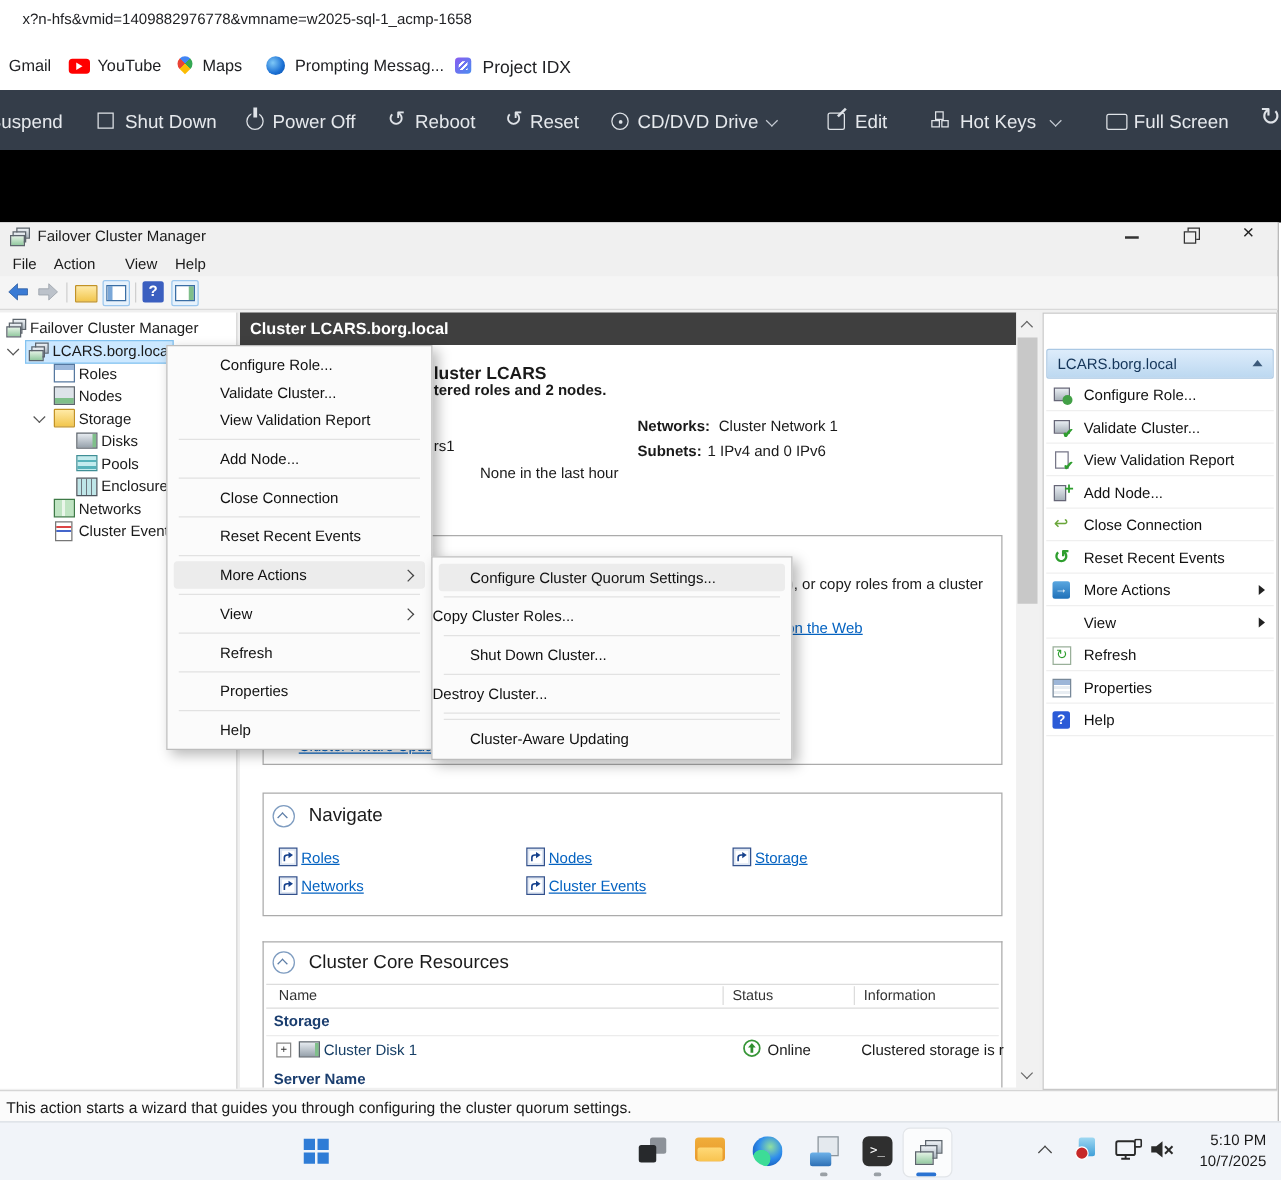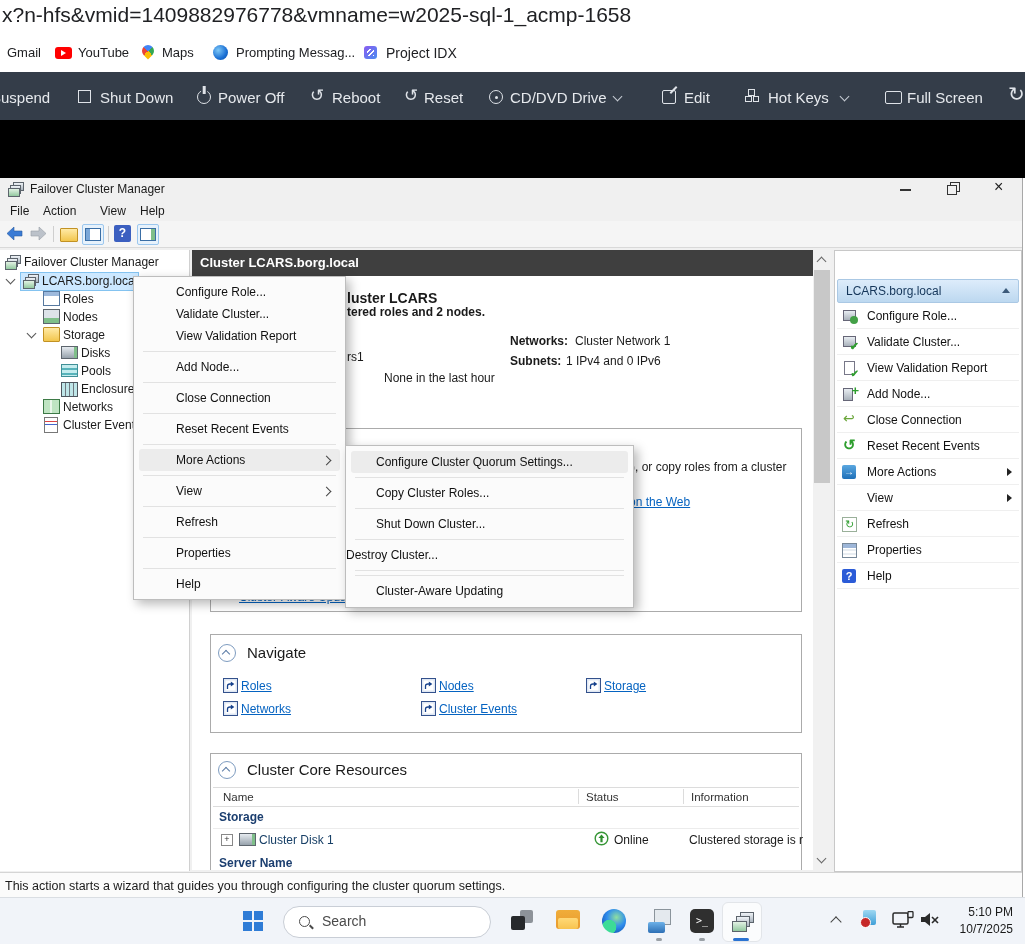--- a/index.html
+++ b/index.html
@@ -72,21 +72,21 @@
   
   .tbar-ic{position:absolute;width:26px;height:26px}
   .mag{position:absolute;width:9px;height:9px;border:1.7px solid #4a4a4a;border-radius:50%}
   .mag::after{content:"";position:absolute;width:5px;height:1.7px;background:#4a4a4a;right:-4.5px;bottom:-1.5px;
       transform:rotate(45deg)}
 </style>
 </head>
 <body>
 
 <div class="a" style="left:0;top:0;width:1025px;height:32px;background:#fff">
-  <span class="tx" style="left:2px;top:8px;font-size:21px;color:#202124">x?n-hfs&amp;vmid=1409882976778&amp;vmname=w2025-sql-1_acmp-1658</span>
+  <span class="tx" style="left:18px;top:8px;font-size:12px;color:#202124">x?n-hfs&amp;vmid=1409882976778&amp;vmname=w2025-sql-1_acmp-1658</span>
 </div>
 <div class="a" style="left:0;top:32px;width:1025px;height:40px;background:#fff;border-bottom:1px solid #e3e5e8">
   <span class="tx" style="left:7px;top:14px;font-size:13px;color:#202124">Gmail</span>
   <span class="a" style="left:55px;top:15px;width:17px;height:12px;background:#f00;border-radius:3px">
     <i class="a" style="left:6px;top:3px;border-left:5px solid #fff;border-top:3px solid transparent;border-bottom:3px solid transparent"></i>
   </span>
   <span class="tx" style="left:78px;top:14px;font-size:13px;color:#202124">YouTube</span>
   <span class="a" style="left:142px;top:13px;width:12px;height:12px;border-radius:50% 50% 50% 0;transform:rotate(-45deg);background:conic-gradient(#4285f4 0 25%,#34a853 0 50%,#fbbc04 0 75%,#ea4335 0)"></span>
   <span class="tx" style="left:162px;top:14px;font-size:13px;color:#202124">Maps</span>
   <span class="a" style="left:213px;top:13px;width:15px;height:15px;border-radius:50%;background:radial-gradient(circle at 35% 35%,#7ec8f7,#1a6fd4 60%,#0b4ea2)"></span>
@@ -413,36 +413,32 @@
   <div class="mi" style="padding-left:42px">Refresh</div>
   <div class="msep"></div>
   <div class="mi" style="padding-left:42px">Properties</div>
   <div class="msep"></div>
   <div class="mi" style="padding-left:42px">Help</div>
 </div>
 
 <div class="menu" style="left:345px;top:445px;width:287px;padding:5px 0;z-index:50">
   <div class="mi hl" style="margin:0 5px;padding-left:25px">Configure Cluster Quorum Settings...</div>
   <div class="msep"></div>
-  <div class="mi" style="padding-left:30px">Copy Cluster Roles...</div>
+  <div class="mi" style="">Copy Cluster Roles...</div>
   <div class="msep"></div>
   <div class="mi" style="padding-left:30px">Shut Down Cluster...</div>
   <div class="msep"></div>
   <div class="mi" style="">Destroy Cluster...</div>
   <div class="msep"></div>
   <div class="msep"></div>
   <div class="mi" style="padding-left:30px">Cluster-Aware Updating</div>
 </div>
 
 <div class="a" style="left:0;top:897px;width:1025px;height:47px;background:#f1f4f9;border-top:1px solid #dadee3">
   <span class="a" style="left:243px;top:13px;width:20px;height:20px;background-image:linear-gradient(#2f7cd6,#2f7cd6),linear-gradient(#2f7cd6,#2f7cd6),linear-gradient(#2f7cd6,#2f7cd6),linear-gradient(#2f7cd6,#2f7cd6);background-size:9px 9px;background-position:0 0,11px 0,0 11px,11px 11px;background-repeat:no-repeat"></span>
-  <div class="a" style="left:283px;top:8px;width:206px;height:30px;border-radius:16px;background:#fff;border:1px solid #c9ced6">
-    <span class="mag" style="left:15px;top:9px"></span>
-    <span class="tx" style="left:38px;top:7px;font-size:14px;color:#4a4a4a">Search</span>
-  </div>
   <span class="tbar-ic" style="left:509px;top:11px">
     <i class="a" style="right:2px;top:1px;width:13px;height:13px;background:#8d9299;border-radius:2px"></i>
     <i class="a" style="left:2px;top:7px;width:14px;height:14px;background:#27292c;border-radius:2px"></i>
   </span>
   <span class="tbar-ic" style="left:556px;top:12px">
     <i class="a" style="left:0;top:0;width:24px;height:19px;background:linear-gradient(#f0ad3a,#e89a2e);border-radius:3px"></i>
     <i class="a" style="left:2px;top:8px;width:20px;height:11px;background:linear-gradient(#ffd977,#f8c34f);border-radius:2px"></i>
   </span>
   <span class="tbar-ic" style="left:602px;top:11px">
     <i class="a" style="left:0;top:0;width:24px;height:24px;border-radius:50%;background:radial-gradient(circle at 30% 75%,#3ddc97 0 28%,transparent 30%),radial-gradient(circle at 60% 35%,#8fe0a0,#2f8ded 45%,#1559b8 80%)"></i>

